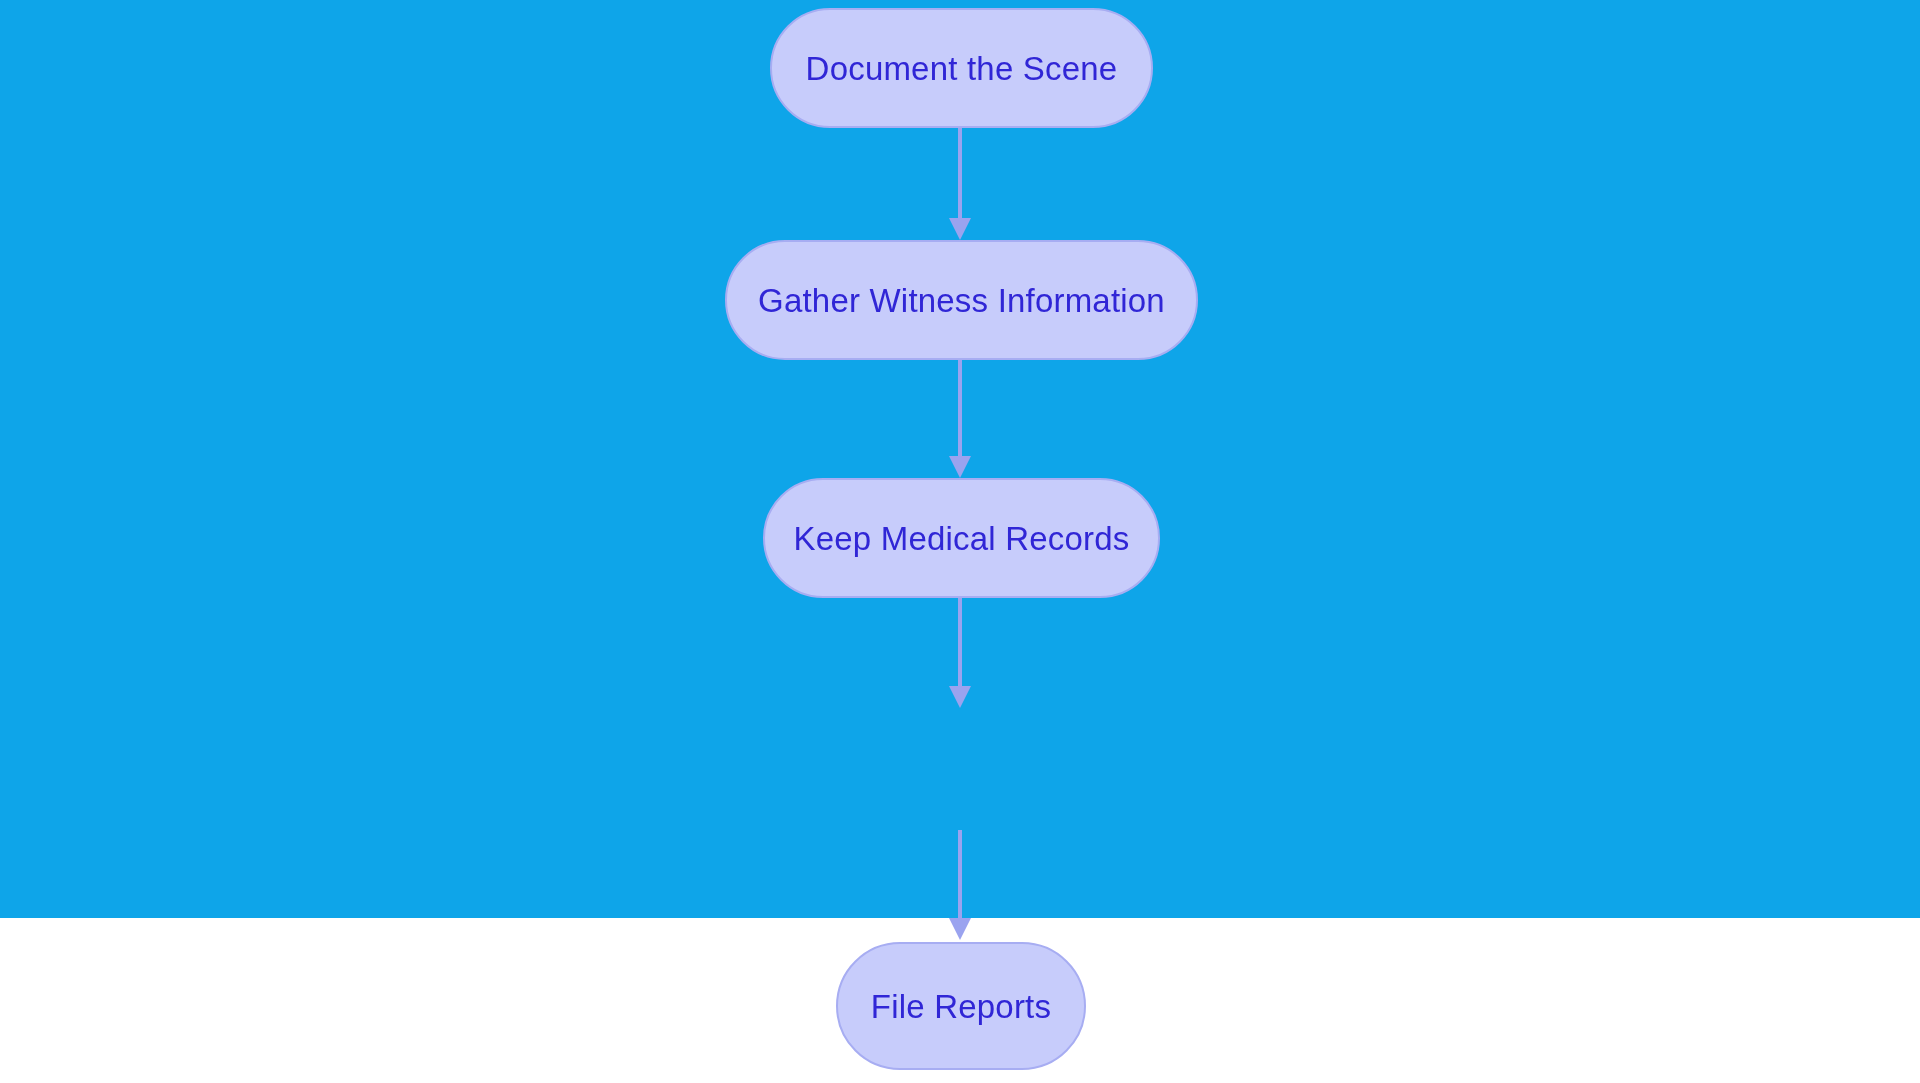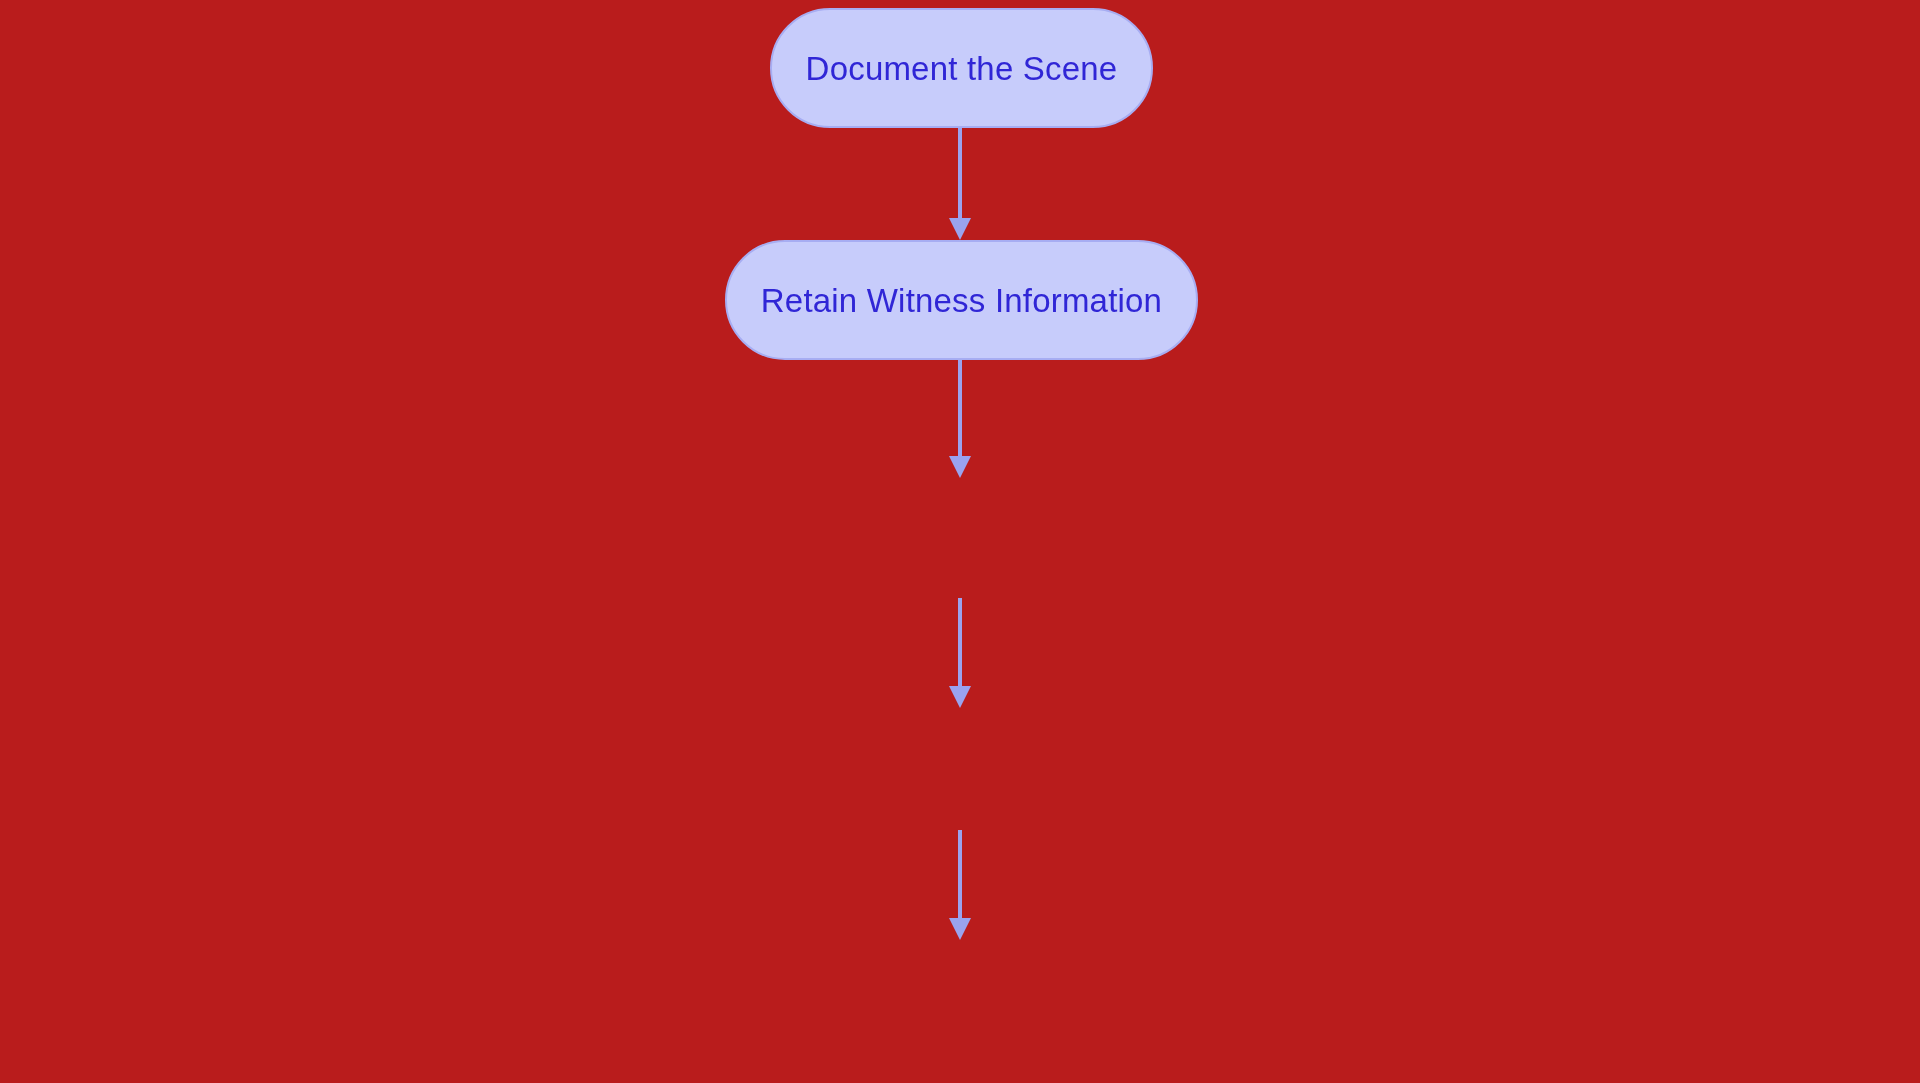--- a/index.html
+++ b/index.html
@@ -10,22 +10,22 @@
   }
   body {
     width: 1920px;
     height: 1083px;
     font-family: "Liberation Sans", "DejaVu Sans", sans-serif;
     overflow: hidden;
   }
   #flowchart-canvas {
     position: relative;
     width: 1920px;
-    height: 1083px;
-    background: #b91c1c;
+    height: 918px;
+    background: #0ea5e9;
   }
   .flow-node {
     position: absolute;
     display: flex;
     align-items: center;
     justify-content: center;
     box-sizing: border-box;
     border-radius: 999px;
     border: 2px solid #a7adf2;
     background: #c7ccfb;
@@ -59,40 +59,46 @@
   </div>
 
   <div class="connector" style="left:948px; top:128px; width:24px; height:112px;">
     <svg width="24" height="112" viewBox="0 0 24 112" xmlns="http://www.w3.org/2000/svg">
       <line x1="12" y1="0" x2="12" y2="92" stroke="#9aa3ef" stroke-width="4"></line>
       <polygon points="1,90 23,90 12,112" fill="#9aa3ef"></polygon>
     </svg>
   </div>
 
   <div class="flow-node" style="left:725px; top:240px; width:473px; height:120px;">
-    <span class="node-label">Retain Witness Information</span>
+    <span class="node-label">Gather Witness Information</span>
   </div>
 
   <div class="connector" style="left:948px; top:360px; width:24px; height:118px;">
     <svg width="24" height="118" viewBox="0 0 24 118" xmlns="http://www.w3.org/2000/svg">
       <line x1="12" y1="0" x2="12" y2="98" stroke="#9aa3ef" stroke-width="4"></line>
       <polygon points="1,96 23,96 12,118" fill="#9aa3ef"></polygon>
     </svg>
   </div>
 
+  <div class="flow-node" style="left:763px; top:478px; width:397px; height:120px;">
+    <span class="node-label">Keep Medical Records</span>
+  </div>
 
   <div class="connector" style="left:948px; top:598px; width:24px; height:110px;">
     <svg width="24" height="110" viewBox="0 0 24 110" xmlns="http://www.w3.org/2000/svg">
       <line x1="12" y1="0" x2="12" y2="90" stroke="#9aa3ef" stroke-width="4"></line>
       <polygon points="1,88 23,88 12,110" fill="#9aa3ef"></polygon>
     </svg>
   </div>
 
 
   <div class="connector" style="left:948px; top:830px; width:24px; height:110px;">
     <svg width="24" height="110" viewBox="0 0 24 110" xmlns="http://www.w3.org/2000/svg">
       <line x1="12" y1="0" x2="12" y2="90" stroke="#9aa3ef" stroke-width="4"></line>
       <polygon points="1,88 23,88 12,110" fill="#9aa3ef"></polygon>
     </svg>
   </div>
 
+  <div class="flow-node" style="left:836px; top:942px; width:250px; height:128px;">
+    <span class="node-label">File Reports</span>
+  </div>
 
 </div>
 
 </body></html>

